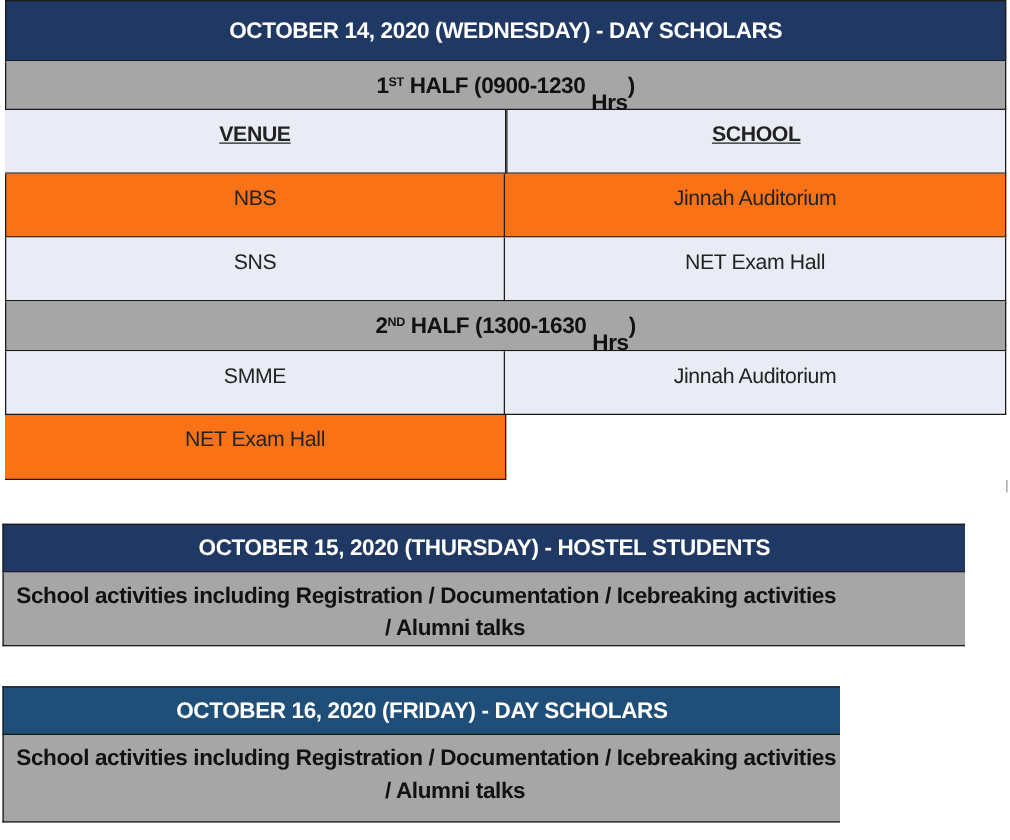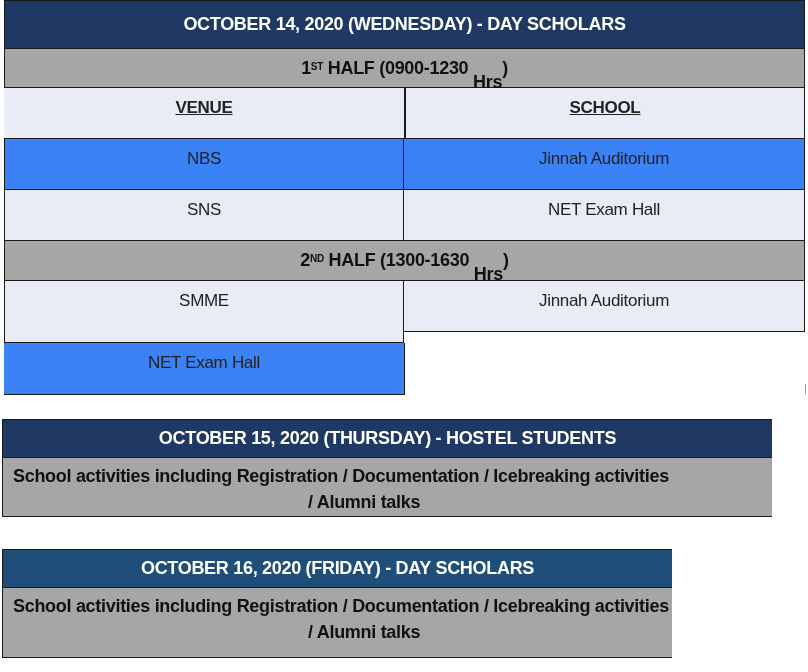--- a/index.html
+++ b/index.html
@@ -10,21 +10,21 @@
              display: flex; align-items: center; justify-content: center; }
     .half { background: #a6a6a6; color: #111; font-weight: bold; font-size: 18px;
             display: flex; align-items: center; justify-content: center; letter-spacing: -0.3px; }
     .half sup { font-size: 10px; position: relative; top: -2px; }
     .squig { text-decoration: underline wavy #c00000; text-decoration-thickness: 1px; text-underline-offset: 3px; margin-top: 28px; }
     .row { display: flex; }
     .row .cell { font-size: 17px; color: #222; padding-top: 10px; letter-spacing: -0.3px; }
     .row .c1 { width: 400px; }
     .row .c2 { width: 401px; border-left: none; }
     .light { background: #e9ecf4; }
-    .dark { background: #3b82f6; }
+    .dark { background: #f97316; }
     .colhead { font-weight: bold; text-decoration: underline; color: #111; }
     .activities { background: #a6a6a6; color: #111; font-weight: bold; font-size: 18px;
                   letter-spacing: -0.3px; line-height: 26px; padding: 5px 0 0 10px; box-sizing: border-box; }
     .activities .l2 { display: block; padding-left: 295px; }
   </style>
 </head>
 <body>
 
 <div style="position:absolute;left:4px;top:0;width:801px;">
   <div class="cell title" style="height:49px;background:#203864;">OCTOBER 14, 2020 (WEDNESDAY) - DAY SCHOLARS</div>
@@ -53,21 +53,21 @@
 
   <div class="cell half" style="height:40px;border-top:none;">
     <span>2</span>
       <sup>ND</sup>
       <span style="white-space:pre;"> HALF (1300-1630 </span>
       <span class="squig">Hrs</span>
       <span>)</span>
   </div>
 
   <div class="row">
-    <div class="cell c1 light" style="height:62px;border-top:none;">SMME</div>
+    <div class="cell c1 light" style="height:51px;border-top:none;">SMME</div>
     <div class="cell c2 light" style="height:51px;border-top:none;">Jinnah Auditorium</div>
   </div>
   <div class="row">
     <div class="cell c2 dark" style="height:52px;border-top:none;">NET Exam Hall</div>
   </div>
 </div>
 
 <div style="position:absolute;left:805px;top:384px;width:3px;height:10px;border-left:1px solid #999;"></div>
 
 <div style="position:absolute;left:2px;top:419px;width:770px;">

